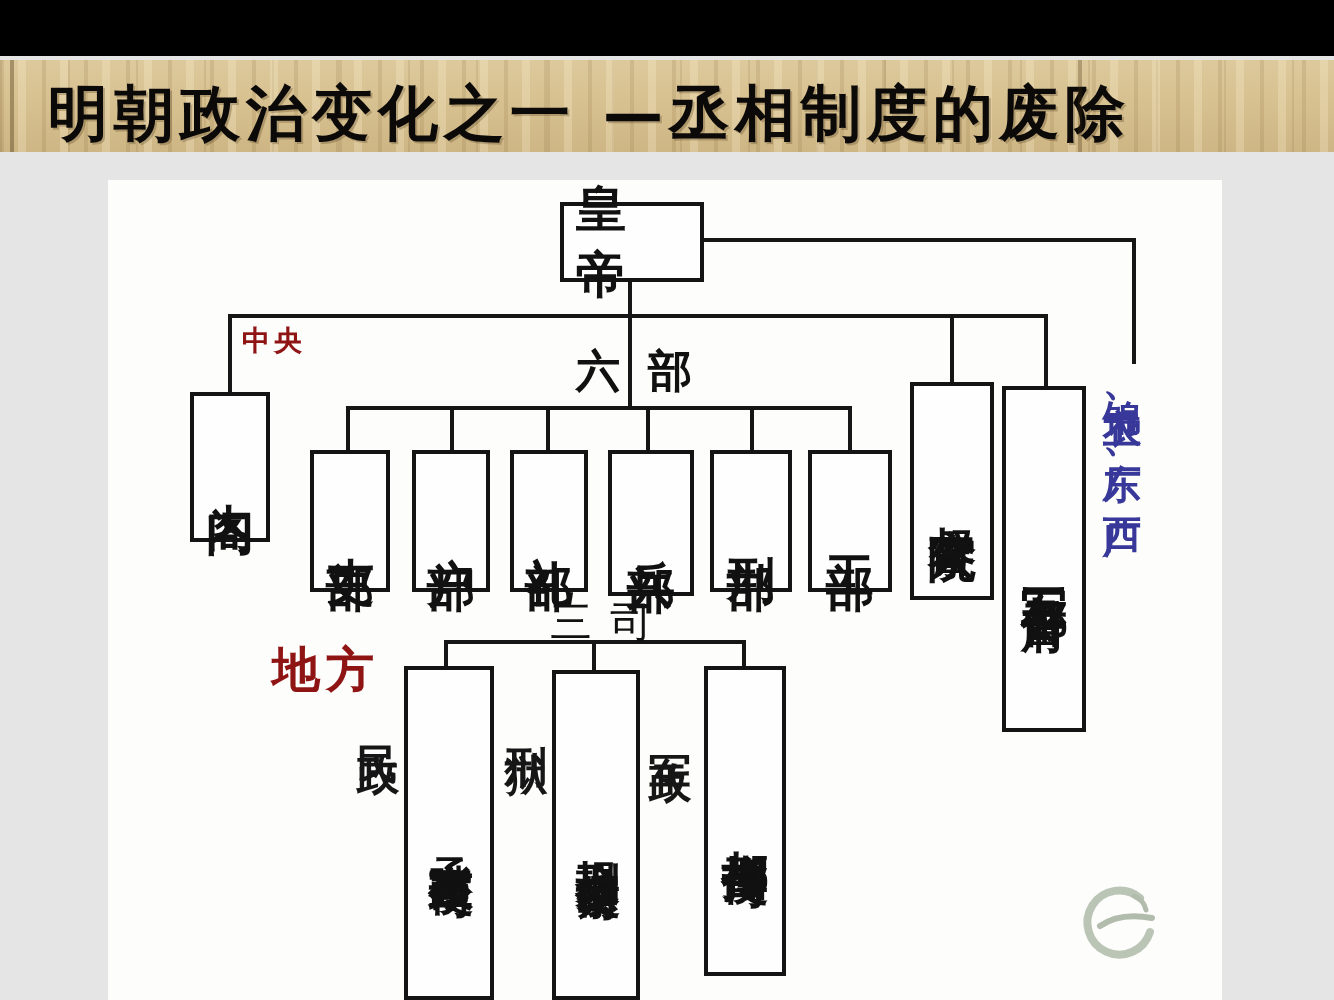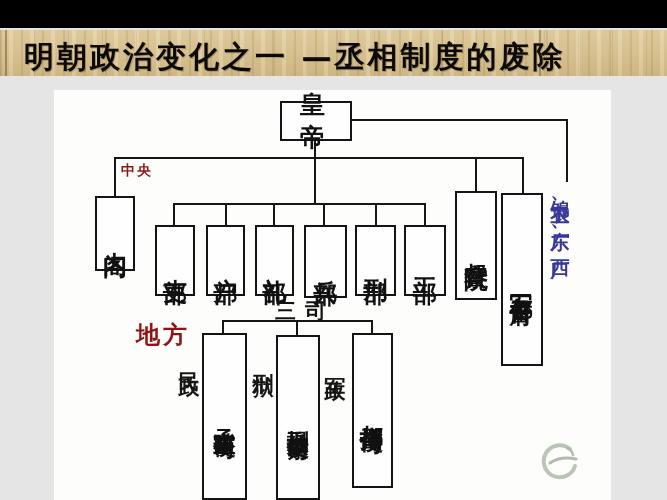--- a/index.html
+++ b/index.html
@@ -67,26 +67,27 @@
   <div class="ln" style="left:273px;top:175px;width:2px;height:23px;"></div>
   <div class="ln" style="left:323px;top:175px;width:2px;height:23px;"></div>
   <div class="ln" style="left:375px;top:175px;width:2px;height:23px;"></div>
   <div class="ln" style="left:424px;top:175px;width:2px;height:23px;"></div>
   <div class="ln" style="left:222px;top:292px;width:151px;height:2px;"></div>
   <div class="ln" style="left:222px;top:292px;width:2px;height:14px;"></div>
   <div class="ln" style="left:296px;top:292px;width:2px;height:16px;"></div>
   <div class="ln" style="left:371px;top:292px;width:2px;height:14px;"></div>
 
   <div class="lbl red" style="left:121px;top:134px;font-size:14px;letter-spacing:2px;">中央</div>
-  <div class="lbl" style="left:275px;top:269px;font-size:21px;font-weight:bold;letter-spacing:9px;">三司</div>
+  <div class="lbl" style="left:288px;top:143px;font-size:22px;font-weight:bold;letter-spacing:14px;">六部</div>
+  <div class="lbl" style="left:275px;top:269px;font-size:21px;font-weight:normal;letter-spacing:9px;">三司</div>
   <div class="lbl red" style="left:136px;top:291px;font-size:24px;letter-spacing:3px;">地方</div>
 
   <div class="lbl blue vtext" style="left:548px;top:157px;font-size:19px;letter-spacing:3px;height:232px;">锦衣卫、东厂、西厂</div>
 
-  <div class="box" style="left:280px;top:73px;width:72px;height:40px;font-size:25px;font-weight:bold;letter-spacing:9px;padding-left:18px;">皇帝</div>
+  <div class="box" style="left:280px;top:73px;width:72px;height:40px;font-size:25px;font-weight:bold;letter-spacing:9px;padding-left:6px;">皇帝</div>
 
   <div class="box vtext" style="left:95px;top:168px;width:40px;height:75px;font-size:24px;font-weight:bold;">内阁</div>
 
   <div class="box vtext" style="left:155px;top:197px;width:40px;height:71px;font-size:24px;font-weight:bold;">吏部</div>
   <div class="box vtext" style="left:206px;top:197px;width:39px;height:71px;font-size:24px;font-weight:bold;">户部</div>
   <div class="box vtext" style="left:255px;top:197px;width:39px;height:71px;font-size:24px;font-weight:bold;">礼部</div>
   <div class="box vtext" style="left:304px;top:197px;width:43px;height:73px;font-size:24px;font-weight:bold;">兵部</div>
   <div class="box vtext" style="left:355px;top:197px;width:41px;height:71px;font-size:24px;font-weight:bold;">刑部</div>
   <div class="box vtext" style="left:404px;top:197px;width:42px;height:71px;font-size:24px;font-weight:bold;">工部</div>
 

